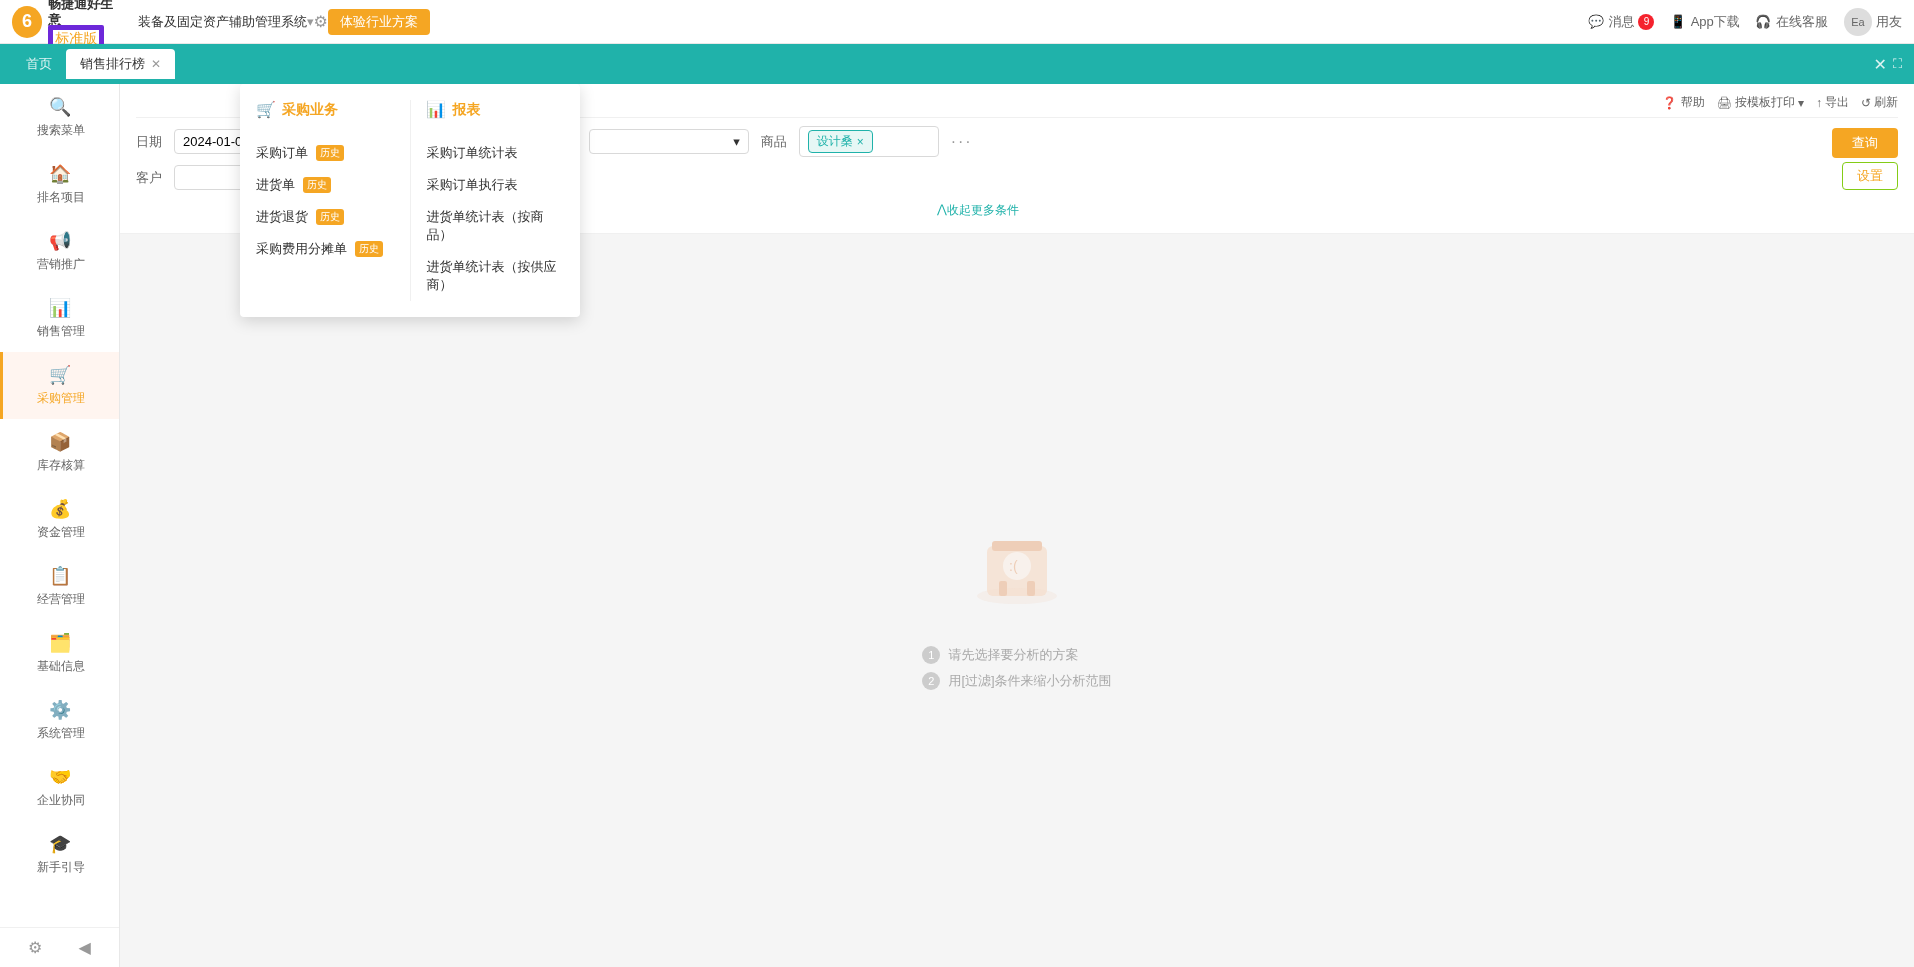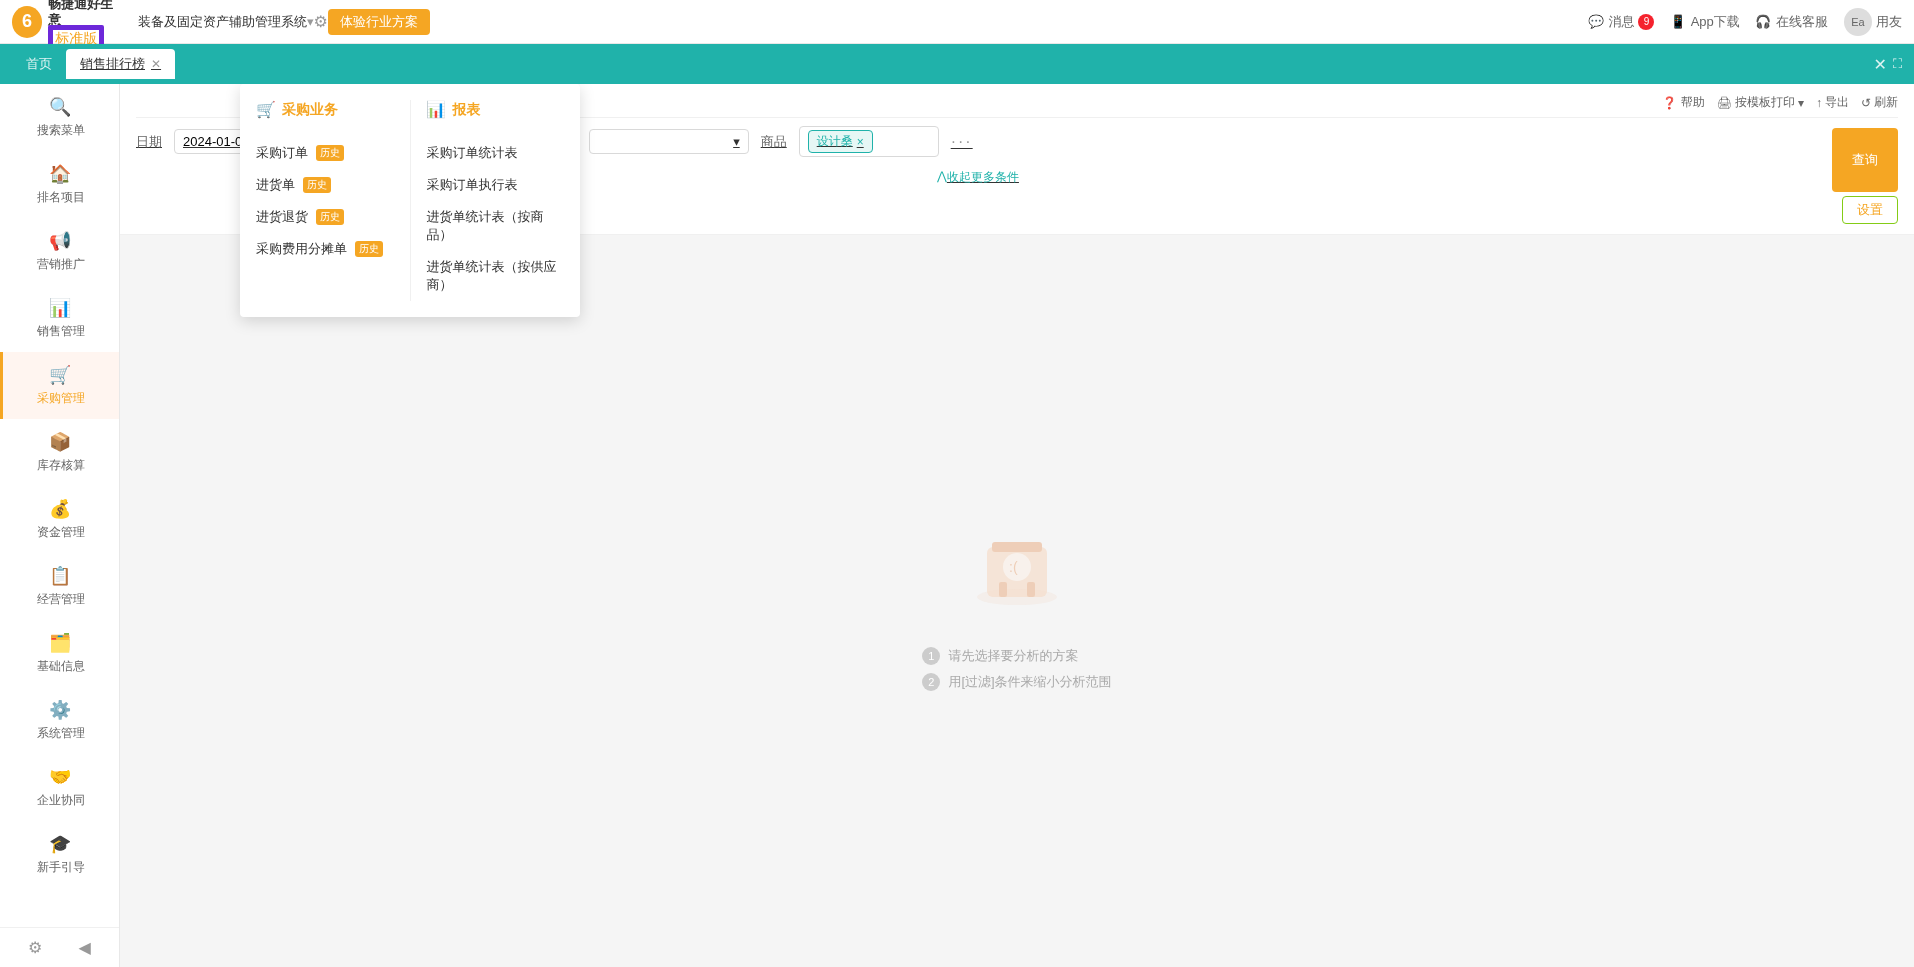--- a/index.html
+++ b/index.html
@@ -18,21 +18,21 @@
     .gear-btn { color: #999; cursor: pointer; font-size: 16px; }
     .industry-btn { background: #f5a623; color: #fff; border: none; padding: 4px 12px; border-radius: 4px; cursor: pointer; font-size: 13px; }
     .top-right { display: flex; align-items: center; gap: 16px; color: #666; font-size: 13px; }
     .top-right-item { display: flex; align-items: center; gap: 4px; cursor: pointer; }
     .badge { background: #f5222d; color: #fff; border-radius: 50%; width: 16px; height: 16px; font-size: 10px; display: flex; align-items: center; justify-content: center; }
     .user-avatar { width: 28px; height: 28px; background: #ddd; border-radius: 50%; display: flex; align-items: center; justify-content: center; overflow: hidden; }
 
     
     .tab-bar { height: 40px; background: #20b2aa; display: flex; align-items: center; padding: 0 12px; flex-shrink: 0; }
     .tab { padding: 6px 14px; color: rgba(255,255,255,0.85); cursor: pointer; font-size: 13px; border-radius: 4px 4px 0 0; display: flex; align-items: center; gap: 6px; }
-    .tab.active { background: #fff; color: #333; font-weight: 500; text-decoration: underline; }
+    .tab.active { background: #fff; color: #333; font-weight: 500; }
     .tab-close { color: rgba(255,255,255,0.7); font-size: 12px; cursor: pointer; }
     .tab.active .tab-close { color: #999; }
     .tab-spacer { flex: 1; }
     .tab-window-btn { color: rgba(255,255,255,0.85); cursor: pointer; font-size: 16px; margin-left: 6px; }
 
     
     .main-layout { display: flex; flex: 1; overflow: hidden; }
 
     
     .sidebar { width: 120px; background: #fff; border-right: 1px solid #e8e8e8; display: flex; flex-direction: column; flex-shrink: 0; }
@@ -50,21 +50,21 @@
     .filter-row { display: flex; align-items: center; gap: 12px; margin-bottom: 8px; flex-wrap: wrap; }
     .filter-row:last-child { margin-bottom: 0; }
     .filter-label { color: #666; font-size: 13px; white-space: nowrap; }
     .filter-input { border: 1px solid #d9d9d9; border-radius: 4px; padding: 4px 8px; font-size: 13px; min-width: 120px; outline: none; }
     .filter-select { border: 1px solid #d9d9d9; border-radius: 4px; padding: 4px 8px; font-size: 13px; min-width: 120px; background: #fff; cursor: pointer; display: flex; align-items: center; justify-content: space-between; }
     .filter-date { display: flex; align-items: center; gap: 6px; }
     .date-quick { color: #20b2aa; cursor: pointer; font-size: 12px; }
     .filter-tag { background: #e6f7f5; color: #20b2aa; border: 1px solid #20b2aa; border-radius: 4px; padding: 2px 8px; font-size: 12px; display: flex; align-items: center; gap: 4px; }
     .filter-tag-close { cursor: pointer; color: #20b2aa; }
     .filter-dots { color: #999; cursor: pointer; font-size: 16px; letter-spacing: 2px; }
-    .btn-query { background: #f5a623; color: #fff; border: none; padding: 23px 20px; border-radius: 4px; cursor: pointer; font-size: 13px; }
+    .btn-query { background: #f5a623; color: #fff; border: none; padding: 6px 20px; border-radius: 4px; cursor: pointer; font-size: 13px; }
     .btn-setting { background: #fff; color: #f5a623; border: 1px solid #84cc16; padding: 4px 14px; border-radius: 4px; cursor: pointer; font-size: 13px; display: block; margin-top: 4px; text-align: center; }
     .toolbar-top { display: flex; align-items: center; gap: 12px; padding-bottom: 6px; border-bottom: 1px solid #f0f0f0; margin-bottom: 8px; }
     .toolbar-link { color: #666; font-size: 12px; cursor: pointer; display: flex; align-items: center; gap: 3px; }
     .collapse-bar { display: flex; justify-content: center; padding: 4px; cursor: pointer; color: #20b2aa; font-size: 12px; }
 
     
     .empty-state { flex: 1; display: flex; flex-direction: column; align-items: center; justify-content: center; color: #999; }
     .empty-icon { font-size: 80px; margin-bottom: 16px; opacity: 0.5; }
     .empty-hint { display: flex; flex-direction: column; gap: 8px; }
     .empty-hint-item { display: flex; align-items: center; gap: 8px; color: #aaa; font-size: 13px; }
@@ -210,21 +210,21 @@
           <span>↑</span>
           <span>导出</span>
         </div>
         <div class="toolbar-link">
           <span>↺</span>
           <span>刷新</span>
         </div>
       </div>
 
       <div style="display:flex; gap:12px;">
-        <div style="flex:1;text-decoration:underline;">
+        <div style="flex:1;">
 
           <div class="filter-row">
             <span class="filter-label">日期</span>
             <div class="filter-date">
               <input class="filter-input" style="width: 200px;" value="2024-01-01 ~ 2024-12-31">
               <span class="date-quick">今天</span>
               <span class="date-quick">近7天</span>
               <span class="date-quick">更多</span>
               <span class="date-quick">自定义</span>
             </div>
@@ -237,20 +237,27 @@
             <div style="display:flex;align-items:center;gap:6px;border:1px solid #d9d9d9;border-radius:4px;padding:3px 8px;min-width:140px;">
               <span class="filter-tag">
                 <span>设计桑</span>
                 <span class="filter-tag-close">×</span>
               </span>
             </div>
             <span class="filter-dots">···</span>
           </div>
 
 
+          <div class="filter-row">
+            <span class="filter-label">客户</span>
+            <div class="filter-select" style="min-width:160px;">
+              <span></span>
+              <span>···</span>
+            </div>
+          </div>
 
           <div class="collapse-bar">
             <span>⋀</span>
             <span> 收起更多条件</span>
           </div>
         </div>
 
         <div style="display:flex;flex-direction:column;align-items:flex-end;justify-content:flex-start;padding-top:2px;">
           <button class="btn-query">查询</button>
           <div class="btn-setting">设置</div>

